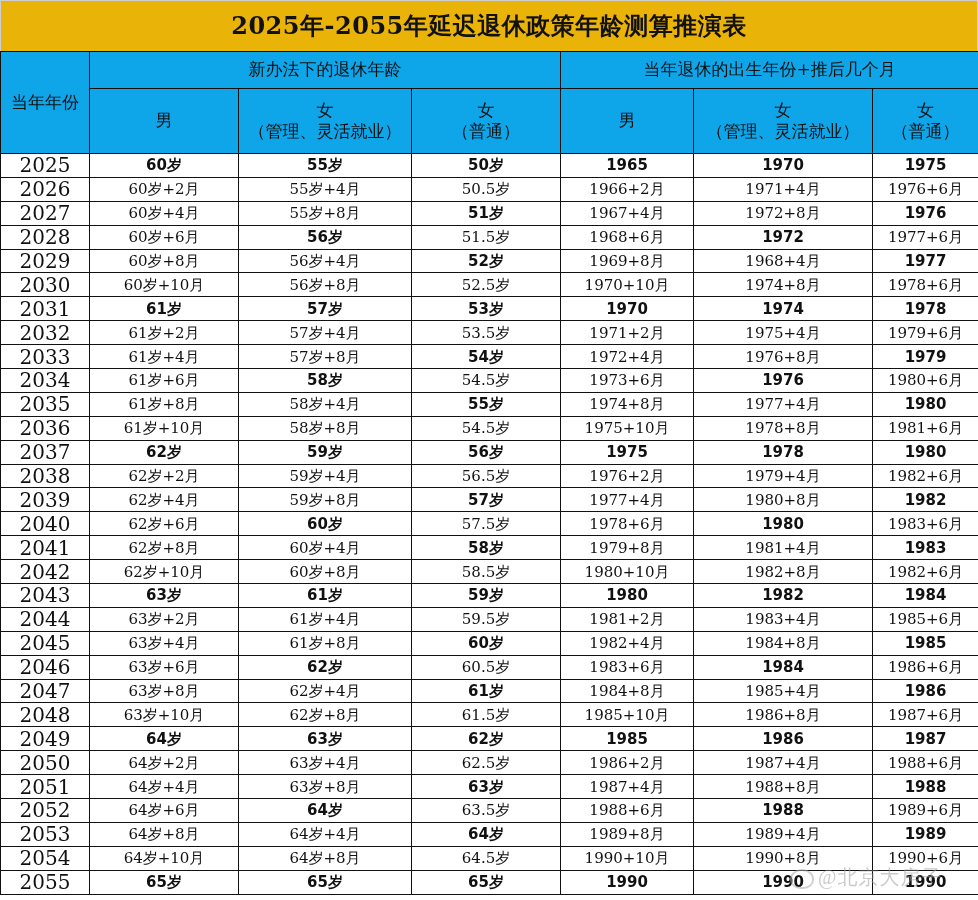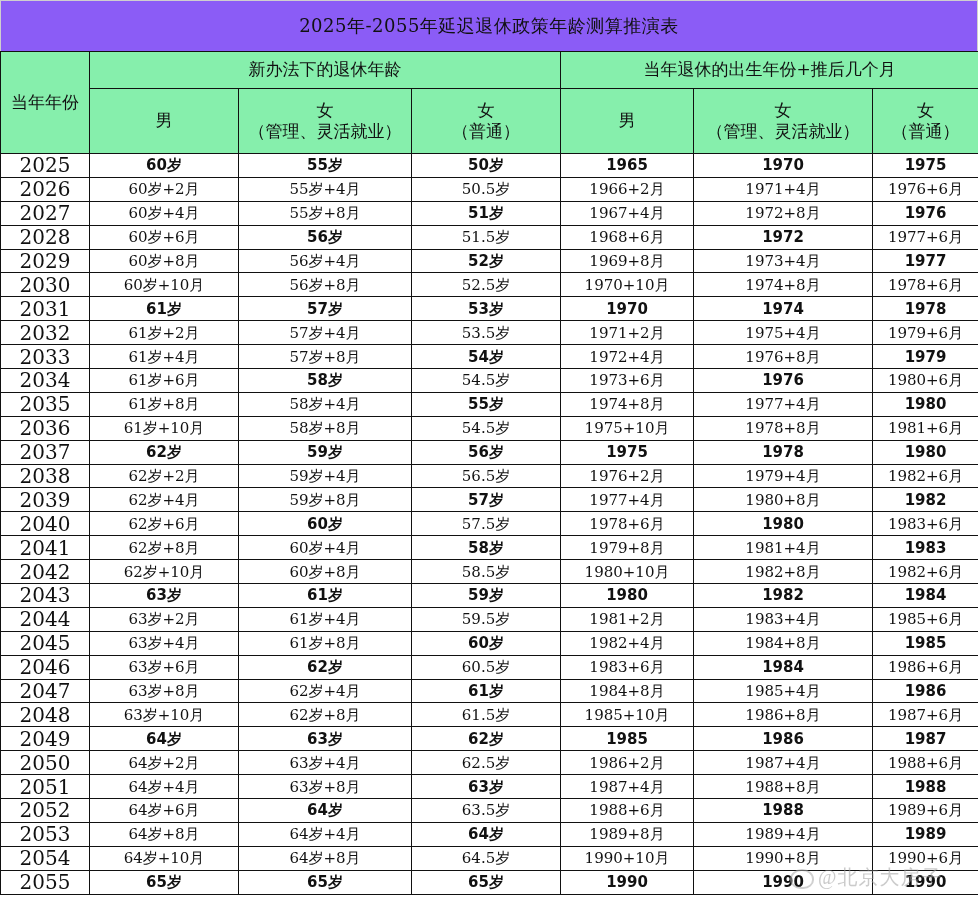--- a/index.html
+++ b/index.html
@@ -1,25 +1,25 @@
 <!DOCTYPE html>
 <html><head>
 <meta charset="utf-8">
 <style>
   html, body { margin: 0; padding: 0; background: #ffffff; }
   body { width: 978px; height: 900px; overflow: hidden; position: relative;
          font-family: "DejaVu Serif", "Liberation Serif", serif; color: #111; }
   .title-bar { position: absolute; left: 0; top: 0; width: 976px; height: 50px;
-               border: 1px solid #cfcfcf; border-bottom: none; background: #8b5cf6;
+               border: 1px solid #cfcfcf; border-bottom: none; background: #eab308;
                display: flex; align-items: center; justify-content: center;
-               font-size: 18px; font-weight: normal; letter-spacing: 0.5px; }
+               font-size: 24px; font-weight: bold; letter-spacing: 0.5px; }
   table { position: absolute; left: 0; top: 51px; border-collapse: collapse;
           table-layout: fixed; width: 978px; }
   th, td { border: 1.5px solid #111; text-align: center; padding: 0; overflow: hidden; white-space: nowrap; }
-  th { background: #86efac; font-weight: normal; font-size: 17px; line-height: 1.25; margin-top: 7px; }
+  th { background: #0ea5e9; font-weight: normal; font-size: 17px; line-height: 1.25; margin-top: 7px; }
   th.group { height: 36px; }
   th.sub { height: 64px; }
   th.year-head { font-weight: normal; font-size: 17px; }
   td { height: 22.9px; font-size: 15px; line-height: 22px; }
   td.b { font-weight: bold; font-family: "DejaVu Sans", "Liberation Sans", sans-serif; font-size: 15px; }
   td.year { font-size: 20px; }
   .sub-note { display: block; }
   .watermark { position: absolute; left: 790px; top: 864px; font-size: 20px;
                color: rgba(160,160,160,0.55); font-family: Liberation Serif, serif;
                pointer-events: none; letter-spacing: 1px; }
@@ -108,21 +108,21 @@
         <td>1968+6月</td>
         <td class="b">1972</td>
         <td>1977+6月</td>
       </tr>
       <tr>
         <td class="year">2029</td>
         <td>60岁+8月</td>
         <td>56岁+4月</td>
         <td class="b">52岁</td>
         <td>1969+8月</td>
-        <td>1973+4月</td>
+        <td>1968+4月</td>
         <td class="b">1977</td>
       </tr>
       <tr>
         <td class="year">2030</td>
         <td>60岁+10月</td>
         <td>56岁+8月</td>
         <td>52.5岁</td>
         <td>1970+10月</td>
         <td>1974+8月</td>
         <td>1978+6月</td>

